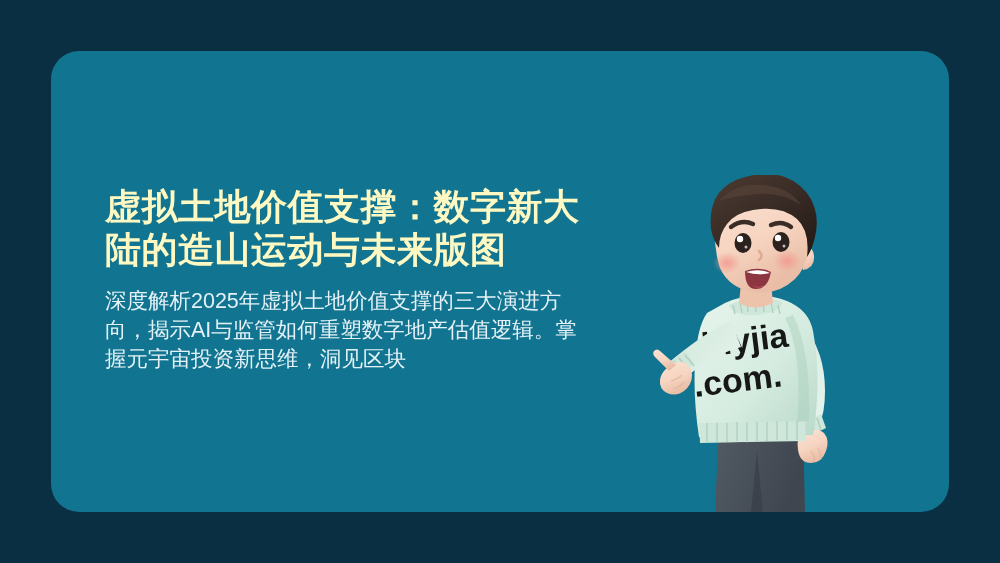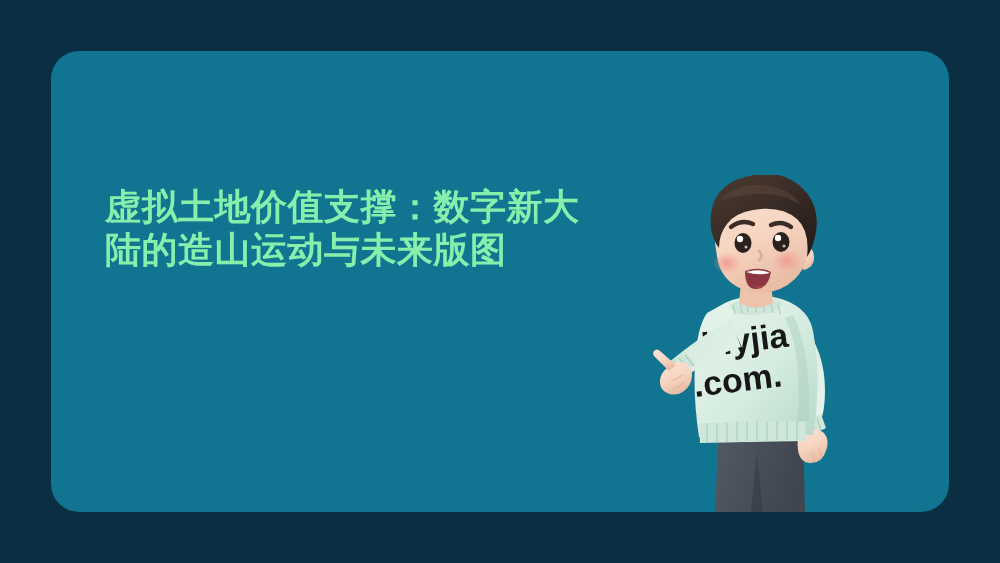--- a/index.html
+++ b/index.html
@@ -39,21 +39,21 @@
     left: 54px;   
     top: 134px;   
     width: 500px;
   }
 
   #headline {
     margin: 0;
     font-size: 36px;
     line-height: 43px;
     font-weight: 700;
-    color: #86efac;
+    color: #fef9c3;
     letter-spacing: 0.5px;
     width: 492px;
   }
 
   #description {
     margin: 0;
     padding-top: 16px;
     font-size: 21.5px;
     line-height: 29px;
     font-weight: 400;
@@ -82,20 +82,21 @@
 </style>
 </head>
 <body>
 
 <div id="stage">
 
   <div id="card">
 
     <div id="text-block">
       <h1 id="headline">虚拟土地价值支撑：数字新大陆的造山运动与未来版图</h1>
+      <p id="description">深度解析2025年虚拟土地价值支撑的三大演进方向，揭示AI与监管如何重塑数字地产估值逻辑。掌握元宇宙投资新思维，洞见区块</p>
     </div>
 
     <div id="character">
       <svg viewBox="0 0 200 337" xmlns="http://www.w3.org/2000/svg" aria-hidden="true">
         <defs>
           <linearGradient id="gSweater" x1="0" y1="0" x2="1" y2="1">
             <stop offset="0%" stop-color="#e7f5ec"></stop>
             <stop offset="55%" stop-color="#d6ece0"></stop>
             <stop offset="100%" stop-color="#b9d9cb"></stop>
           </linearGradient>

